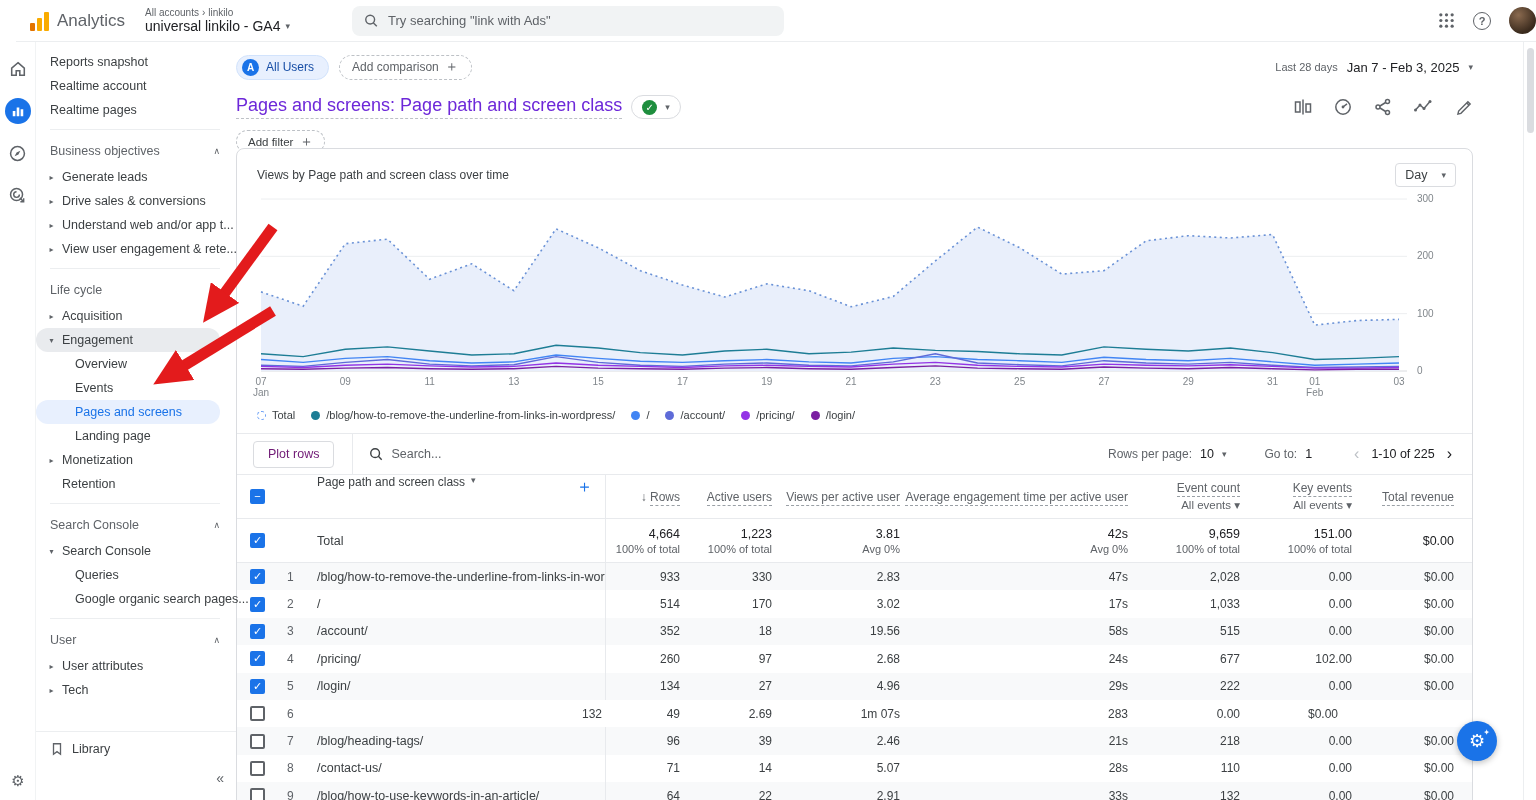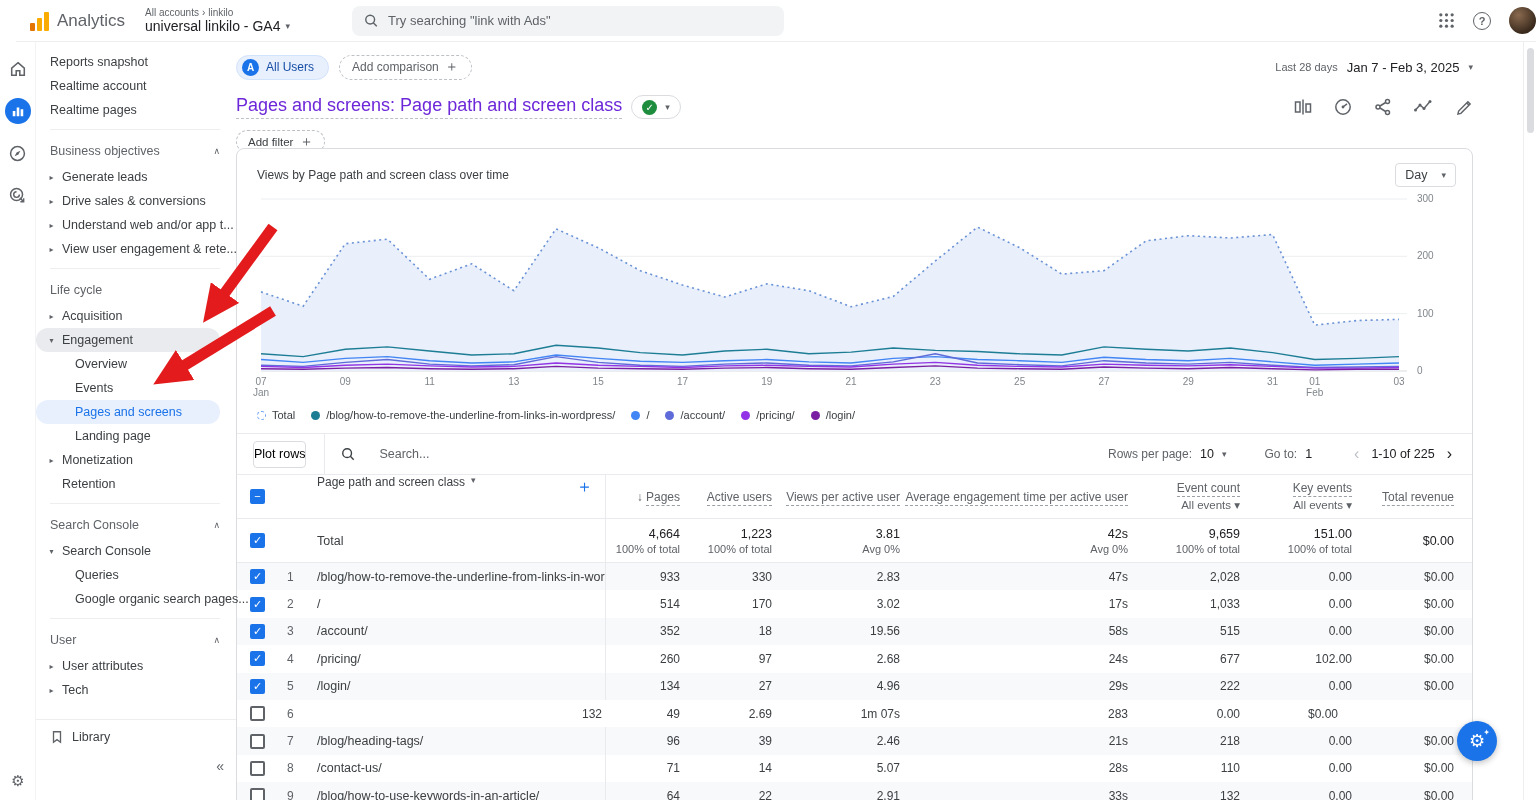--- a/index.html
+++ b/index.html
@@ -40,21 +40,21 @@
   .sb-item{height:24px;display:flex;align-items:center;gap:5px;padding-left:10px;margin-right:16px;
     border-radius:14px;cursor:pointer;white-space:nowrap}
   .sb-item .tri{width:11px;font-size:8px;color:#5f6368;text-align:center;flex:none}
   .sb-item.plain{padding-left:14px}
   .sb-item.sub{padding-left:39px}
   .sb-item.hl{background:#e9ebee}
   .sb-item.sel{background:#e8f0fe;color:#1a73e8}
   .sb-div{border-top:1px solid #eceef0;margin:7px 16px 7px 14px}
   .sb-sec{height:28px;display:flex;align-items:center;padding:0 16px 0 14px;color:#5f6368;font-size:12.5px}
   .sb-sec .chev{margin-left:auto;font-size:9px;color:#5f6368}
-  .sb-bottom{position:absolute;bottom:16px;left:0;right:0}
+  .sb-bottom{position:absolute;bottom:4px;left:0;right:0}
   .lib-row{display:flex;align-items:center;gap:8px;padding:10px 14px;border-top:1px solid #eceef0;font-size:12.5px}
   .collapse-row{display:flex;justify-content:flex-end;padding:4px 12px 10px;color:#5f6368;font-size:14px}
   
   .content{position:absolute;left:236px;top:42px;right:13px;bottom:0;background:#fff;z-index:5}
   .row-comp{display:flex;align-items:center;margin-top:12px;height:26px}
   .chip-allusers{display:flex;align-items:center;gap:7px;background:#e8f0fe;border:1px solid #d2e3fc;
     border-radius:14px;height:25px;padding:0 14px 0 5px;color:#174ea6;font-size:12px}
   .chip-a{width:17px;height:17px;border-radius:50%;background:#1a73e8;color:#fff;font-size:10px;
     display:flex;align-items:center;justify-content:center;font-weight:bold}
   .chip-dashed{display:flex;align-items:center;gap:6px;border:1px dashed #bdc1c6;border-radius:14px;
@@ -81,24 +81,24 @@
   .day-select{margin-left:auto;display:flex;align-items:center;gap:14px;border:1px solid #dadce0;
     border-radius:4px;height:24px;padding:0 9px;font-size:12.5px;color:#3c4043}
   .chart-wrap{padding:4px 8px 0 16px}
   .legend{display:flex;align-items:center;gap:16px;padding:2px 16px 12px 20px;font-size:11px;color:#3c4043;flex-wrap:nowrap}
   .lg-item{display:flex;align-items:center;gap:6px;white-space:nowrap}
   .lg-dot{width:9px;height:9px;border-radius:50%;flex:none}
   .lg-dot.dashed{background:transparent;border:1.6px dashed #669df6}
   
   .tctrl{display:flex;align-items:center;height:42px;border-top:1px solid #e8eaed;border-bottom:1px solid #e8eaed;
     padding:0 16px}
-  .plot-btn{border:1px solid #dadce0;border-radius:4px;height:27px;padding:0 0;color:#000000;
+  .plot-btn{border:1px solid #dadce0;border-radius:4px;height:27px;padding:0 14px;color:#701a75;
     font-size:12.5px;background:#fff;display:flex;align-items:center}
   .vdiv{width:1px;height:42px;background:#e8eaed;margin:0 16px 0 18px}
-  .tsearch{display:flex;align-items:center;gap:24px;flex:1}
+  .tsearch{display:flex;align-items:center;gap:8px;flex:1}
   .tsearch input{border:0;outline:none;font-size:12.5px;color:#3c4043;width:300px;font-family:inherit}
   .tsearch input::placeholder{color:#5f6368}
   .pager{display:flex;align-items:center;gap:8px;font-size:12px;color:#5f6368}
   .pager .val{color:#202124;font-size:12.5px}
   .pg-gap{width:22px}
   .pg-arrow{font-size:16px;color:#202124;padding:0 4px}
   .pg-arrow.dis{color:#bdc1c6}
   .grid-row{display:grid;grid-template-columns:44px 34px minmax(0,1fr) 78px 92px 128px 228px 112px 112px 116px;
     align-items:center}
   .thead{height:44px;border-bottom:1px solid #e8eaed;font-size:12px;color:#5f6368}
@@ -480,21 +480,21 @@
 
     <div class="grid-row thead">
         <span class="cb ind">−</span>
         <span></span>
         <div class="th-name">
           <span>Page path and screen class</span>
           <span class="caret" style="margin-left: 6px;"> ▾</span>
           <span class="plus-add">＋</span>
         </div>
         <div class="th">
-          <div class="th-main"><span>↓ </span><span class="lab">Pages</span></div>
+          <div class="th-main"><span>↓ </span><span class="lab">Rows</span></div>
         </div>
         <div class="th">
           <div class="th-main"><span class="lab">Active users</span></div>
         </div>
         <div class="th">
           <div class="th-main"><span class="lab">Views per active user</span></div>
         </div>
         <div class="th">
           <div class="th-main"><span class="lab">Average engagement time per active user</span></div>
         </div>

